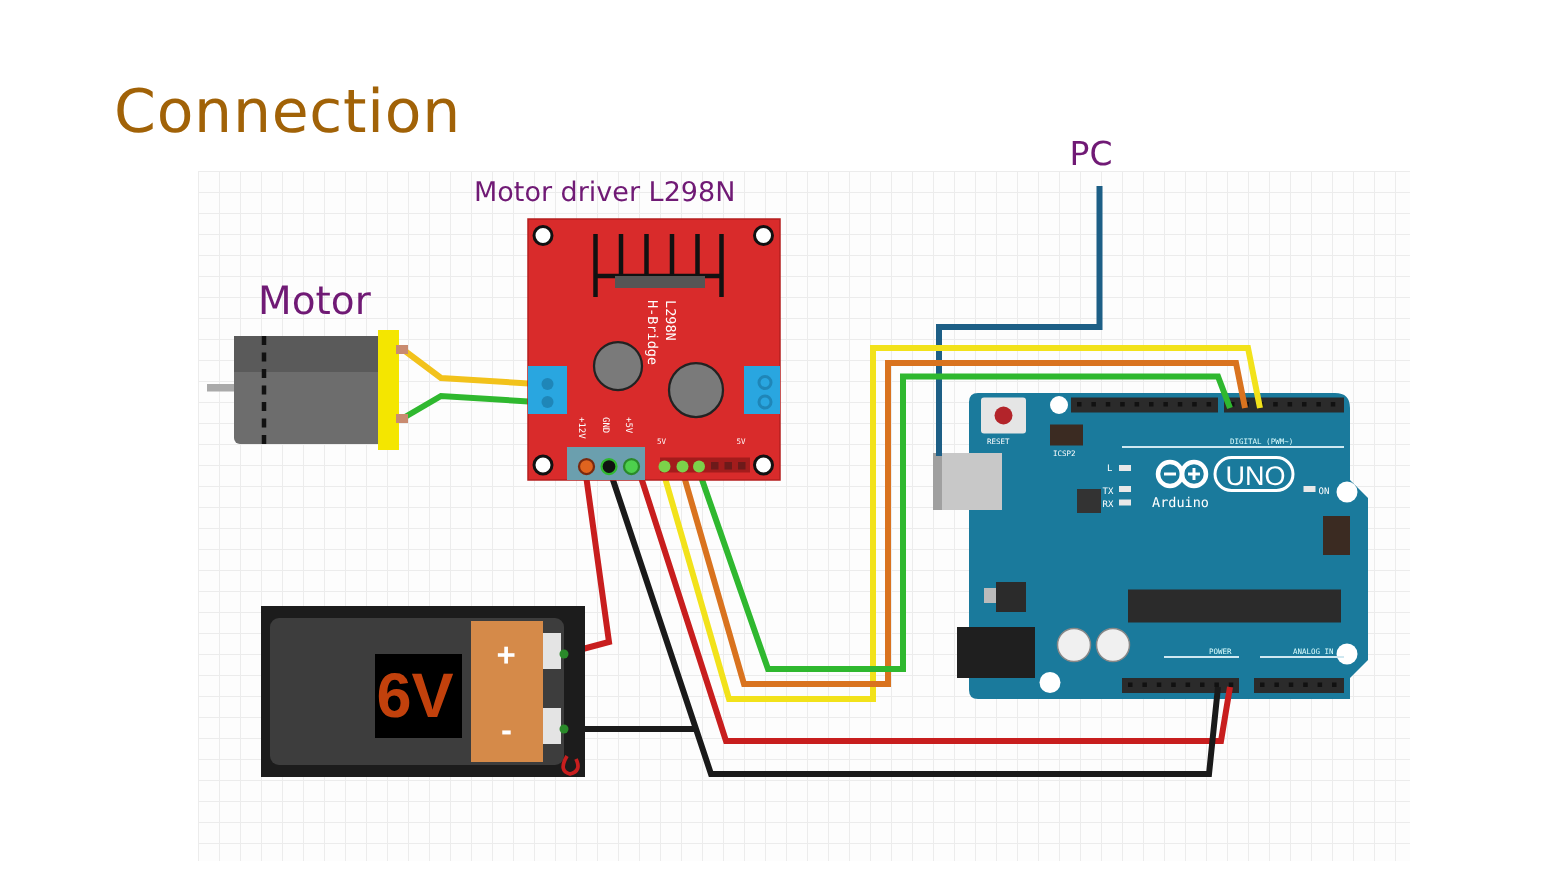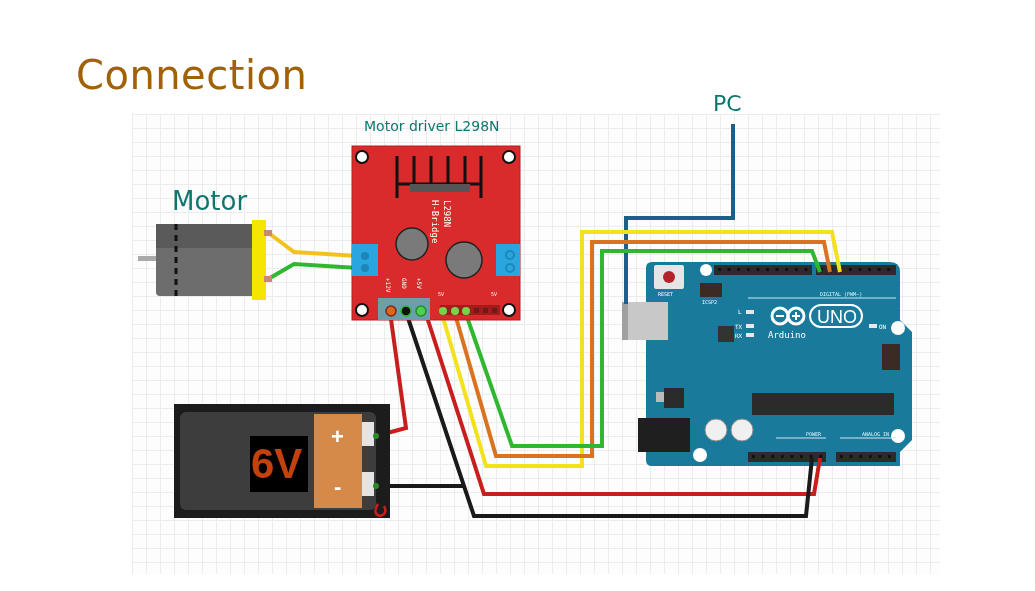--- a/index.html
+++ b/index.html
@@ -6,21 +6,21 @@
   body { width: 1035px; height: 591px; position: relative; overflow: hidden; font-family: "Liberation Sans", sans-serif; }
   .title { position: absolute; left: 76px; top: 52px; font-size: 40px; color: #a16207; font-family: "DejaVu Sans", sans-serif; letter-spacing: 0.5px; }
   .grid-area {
     position: absolute; left: 132px; top: 114px; width: 808px; height: 460px;
     background-color: #fdfdfd;
     background-image:
       linear-gradient(to right, #ececec 1px, transparent 1px),
       linear-gradient(to bottom, #ececec 1px, transparent 1px);
     background-size: 14px 14px;
   }
-  .label { position: absolute; font-family: "DejaVu Sans", sans-serif; color: #0f766e; }
+  .label { position: absolute; font-family: "DejaVu Sans", sans-serif; color: #701a75; }
   #diagram { position: absolute; left: 0; top: 0; }
   .board-text { font-family: "DejaVu Sans Mono", monospace; }
 </style>
 </head>
 <body>
 
 <div class="title">Connection</div>
 <div class="grid-area"></div>
 
 <svg id="diagram" width="1035" height="591" viewBox="0 0 1035 591">
@@ -213,15 +213,15 @@
     <rect x="362" y="422" width="12" height="24" fill="#e4e4e4"></rect>
     <rect x="362" y="472" width="12" height="24" fill="#e4e4e4"></rect>
     <circle cx="376" cy="436" r="3" fill="#2a8a2a"></circle>
     <circle cx="376" cy="486" r="3" fill="#2a8a2a"></circle>
     <path d="M378 504 Q372 514 380 516 Q388 514 384 506" fill="none" stroke="#c81e1e" stroke-width="2.5"></path>
     <rect x="250" y="436" width="58" height="56" fill="#000"></rect>
   </g>
 </svg>
 
 <div class="label" style="left:172px;top:186px;font-size:26px;">Motor</div>
-<div class="label" style="left:316px;top:118px;font-size:14px;margin-left:48px;">Motor driver L298N</div>
+<div class="label" style="left:316px;top:118px;font-size:18px;">Motor driver L298N</div>
 <div class="label" style="left:713px;top:91px;font-size:22px;">PC</div>
 <div class="label" style="left:251px;top:440px;font-size:42px;font-weight:bold;color:#c2410c;font-family:'Liberation Sans',sans-serif;">6V</div>
 
 </body></html>

